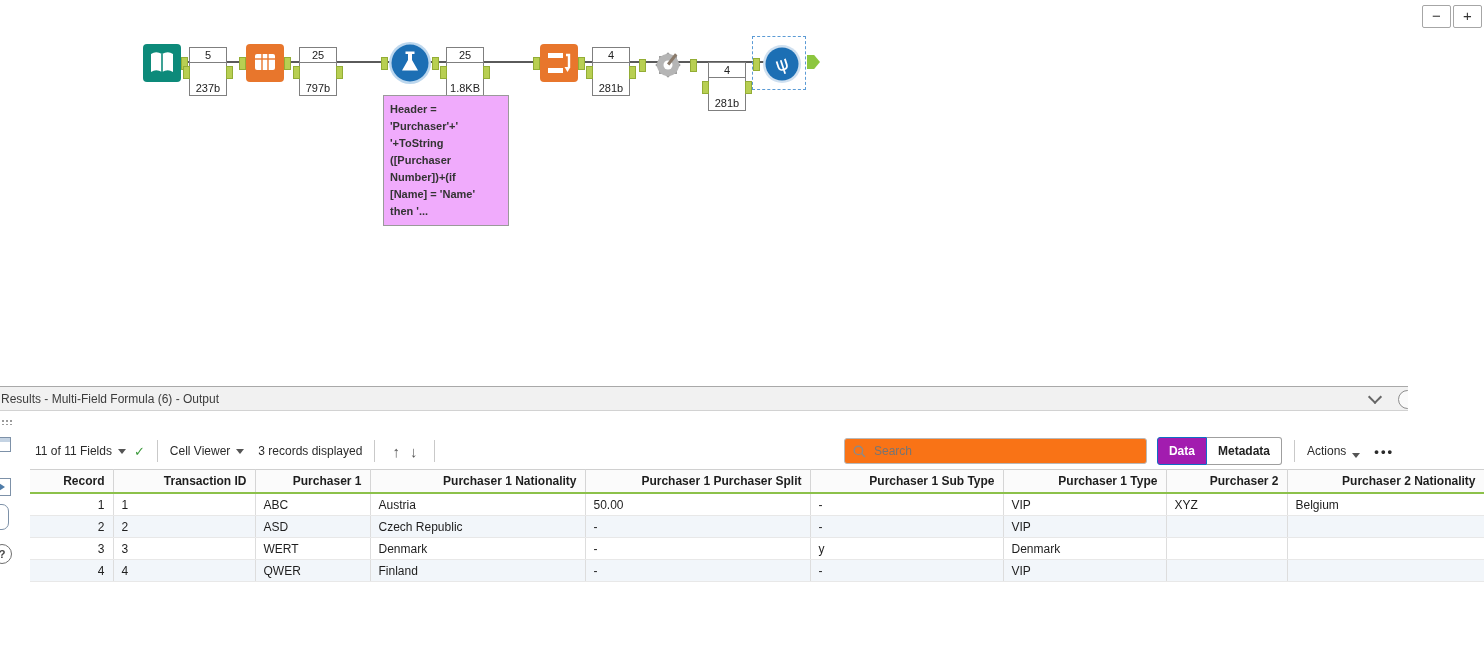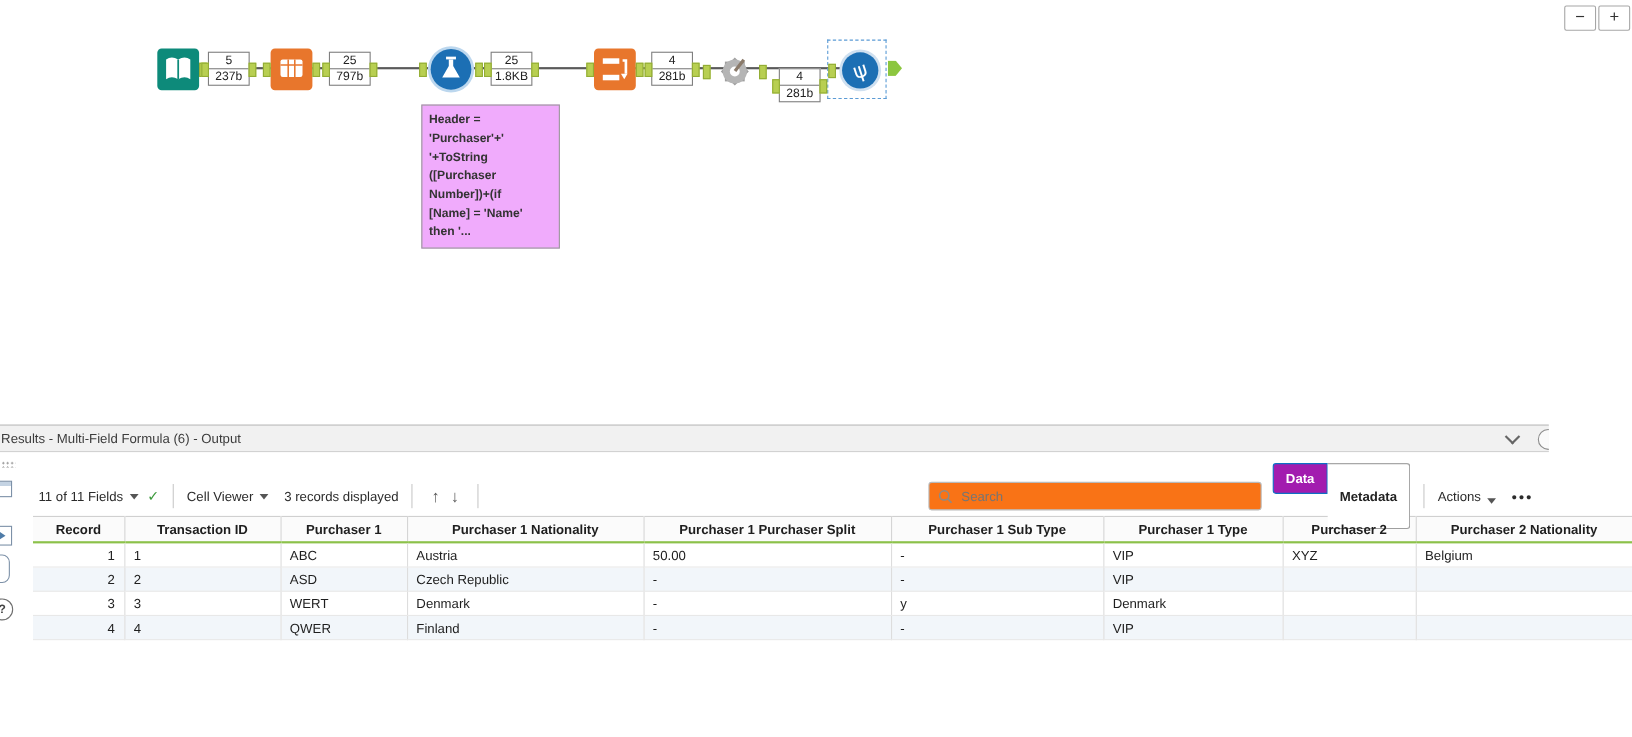--- a/index.html
+++ b/index.html
@@ -22,21 +22,21 @@
   .tool.no-in::before{display:none;} .tool.no-out::after{display:none;}
   .teal{background:#0d8a7a;} .orange{background:#e8762c;}
   .circle-tool{background:transparent;width:44px;height:44px;}
 
   .badge{position:absolute;min-width:36px;background:#fff;border:1px solid #7f7f7f;text-align:center;
          font-size:11px;line-height:14px;z-index:3;color:#222;}
   .badge::before,.badge::after{content:"";position:absolute;width:5px;height:11px;background:#b8cf52;
          border:1px solid #93ad35;top:calc(50% - 6px);}
   .badge::before{left:-7px;} .badge::after{right:-7px;}
   .badge-count{border-bottom:1px solid #7f7f7f;padding:0 3px;}
-  .badge-size{padding:0 3px;}
+  .badge-size{padding:0 3px;margin-top:18px;}
 
   .selection-box{position:absolute;left:752px;top:36px;width:52px;height:52px;border:1px dashed #5b9bd5;z-index:1;}
   .out-arrow{position:absolute;left:807px;top:55px;width:13px;height:14px;background:#8cc63f;
              clip-path:polygon(0 0,55% 0,100% 50%,55% 100%,0 100%);z-index:3;}
 
   .annotation{position:absolute;background:#f0abfc;border:1px solid #9a9a9a;padding:5px 6px;font-size:11px;
               font-weight:700;color:#333;line-height:17px;white-space:pre-line;z-index:4;}
 
   
   .results{position:absolute;left:0;top:386px;width:1408px;height:284px;background:#fff;
@@ -68,28 +68,28 @@
          border-top:5px solid #555;margin-left:6px;vertical-align:middle;}
   .check{color:#3d9a3d;font-weight:bold;margin-left:8px;font-size:13px;}
   .vsep{width:1px;height:22px;background:#c9c9c9;margin:0 12px;}
   .nav-arrow{font-size:15px;color:#5a5a5a;margin:0 5px;cursor:pointer;}
   .search-box{display:flex;align-items:center;width:285px;height:24px;border:1px solid #b9b9b9;border-radius:3px;
         background:#f97316;padding:0 8px;gap:6px;margin-left:auto;}
   .search-box input{border:none;outline:none;flex:1;font-size:12px;color:#333;font-family:inherit;background:transparent;}
   .btn-group{display:flex;margin-left:10px;}
   .btn-data{height:26px;padding:0 11px;background:#a21caf;color:#fff;font-weight:bold;font-size:12px;
         border:1px solid #0e6fc4;border-radius:3px 0 0 3px;display:flex;align-items:center;cursor:pointer;}
-  .btn-metadata{height:26px;padding:16px 11px;background:#fff;color:#222;font-weight:bold;font-size:12px;
+  .btn-metadata{height:26px;padding:0 11px;background:#fff;color:#222;font-weight:bold;font-size:12px;
         border:1px solid #9f9f9f;border-left:none;border-radius:0 3px 3px 0;display:flex;align-items:center;cursor:pointer;text-align:right;}
   .actions{display:flex;align-items:flex-end;cursor:pointer;}
   .more-dots{font-weight:bold;letter-spacing:2px;font-size:13px;margin-left:14px;cursor:pointer;}
 
   table.grid{border-collapse:collapse;table-layout:fixed;width:1454px;margin:3px 0 0 30px;font-size:12px;
         border-top:1px solid #d0d0d0;}
-  table.grid th{font-weight:bold;text-align:center;padding:0 8px;height:22px;background:#fbfbfb;
+  table.grid th{font-weight:bold;text-align:right;padding:0 8px;height:22px;background:#fbfbfb;
         border-right:1px solid #d5d5d5;border-bottom:2px solid #8cc14a;white-space:nowrap;overflow:hidden;}
   table.grid td{padding:0 8px;height:21px;border-right:1px solid #dddddd;border-bottom:1px solid #e8e8e8;
         white-space:nowrap;overflow:hidden;}
   table.grid tbody tr:nth-child(even){background:#f2f6fa;}
   td.num{text-align:right;padding-right:10px;color:#222;}
 </style>
 </head>
 <body>
 
 <div class="screen">

